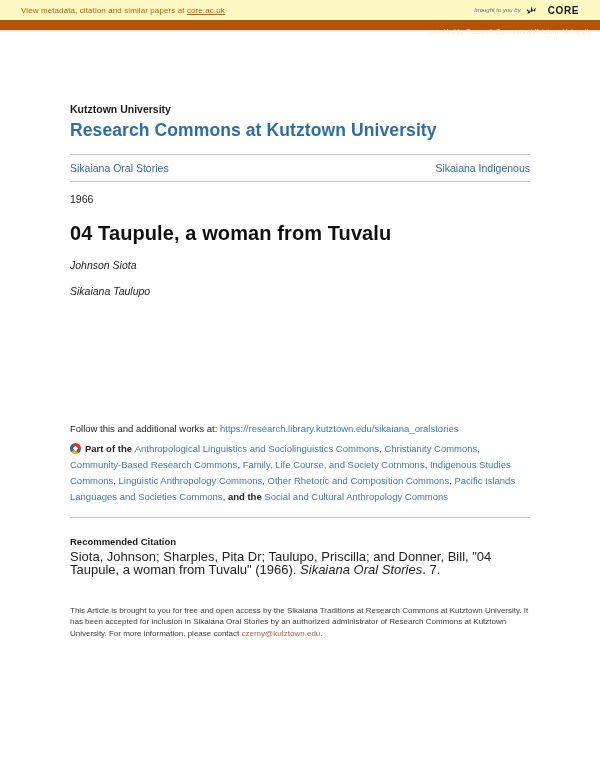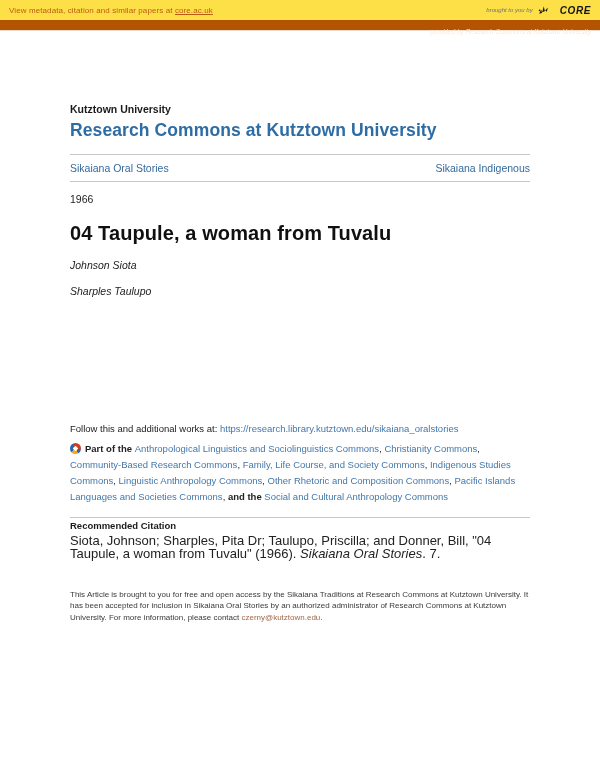--- a/index.html
+++ b/index.html
@@ -6,29 +6,29 @@
   html,body { background:#ffffff; }
   body {
     width:600px; height:776px; overflow:hidden; position:relative;
     font-family:"Liberation Sans","DejaVu Sans",sans-serif;
     color:#1d1d1d;
     -webkit-font-smoothing:antialiased;
   }
 
   
   .topbar {
-    height:20px; background:#fde047;
+    height:20px; background:#fef9c3;
     display:flex; justify-content:space-between; align-items:center;
-    padding:0 9px;
+    padding:0 21px;
   }
   .topbar-left { font-size:8px; color:#bf5a13; letter-spacing:.1px; }
   .topbar-left a { color:#bf5a13; text-decoration:underline; cursor:pointer; }
   .topbar-right { display:flex; align-items:center; gap:5px; }
   .brought { font-size:6px; font-style:italic; color:#6e6e6e; }
-  .core-logo { display:flex; align-items:center; gap:12px; cursor:pointer;font-style:italic; }
+  .core-logo { display:flex; align-items:center; gap:12px; cursor:pointer; }
   .core-word { font-size:10px; font-weight:bold; color:#151515; letter-spacing:.6px; }
 
   
   .provided-bar {
     height:11px; background:#b25401; text-align:right; padding-right:9px;
     border-bottom:1px solid #ead9cc;
   }
   .provided-bar span {
     font-size:6.5px; font-style:italic; color:#f7e8dc; line-height:11px;
   }
@@ -64,21 +64,21 @@
   .network-icon {
     display:inline-block; width:11px; height:11px; border-radius:50%;
     vertical-align:-2px; margin-right:4px;
     background:
       radial-gradient(circle at 50% 50%, #ffffff 0 2.1px, rgba(255,255,255,0) 2.3px),
       conic-gradient(#d03a22 0 95deg, #2a66b0 95deg 150deg, #f0a71f 150deg 230deg, #2a66b0 230deg 325deg, #d03a22 325deg 360deg);
   }
   .part-of .bold { font-weight:700; }
   .part-of a.inline-link { color:#4377ab; text-decoration:none; cursor:pointer; }
 
-  .citation-heading { margin-top:2px; font-size:9.5px; font-weight:700; color:#1a1a1a; }
+  .citation-heading { margin-top:18px; font-size:9.5px; font-weight:700; color:#1a1a1a; }
   .citation-text { margin-top:3px; font-size:13px; line-height:13px; color:#222; }
   .citation-text .italic { font-style:italic; }
   .citation-url { font-size:9px; line-height:13px; }
   .citation-url a { color:#4377ab; text-decoration:none; cursor:pointer; }
 
   .footer-note { margin-top:29px; font-size:8px; line-height:11.5px; color:#3a3a3a; }
   .footer-note a.email-link { color:#a2674a; text-decoration:none; cursor:pointer; }
 </style>
 </head>
 <body>
@@ -120,21 +120,21 @@
   </div>
 
   <hr class="rule rule-2">
 
   <div class="year">1966</div>
 
   <h1 class="doc-title">04 Taupule, a woman from Tuvalu</h1>
 
   <div class="authors">
     <p>Johnson Siota</p>
-    <p>Sharples Taulupo</p>
+    <p>Sikaiana Taulupo</p>
   </div>
 
   <div class="follow-line">
     <span>Follow this and additional works at: </span><a>https://research.library.kutztown.edu/sikaiana_oralstories</a>
   </div>
 
   <p class="part-of">
     <span class="network-icon"></span><span><span class="bold">Part of the </span><a class="inline-link">Anthropological Linguistics and Sociolinguistics Commons</a><span>, </span><a class="inline-link">Christianity Commons</a><span>, </span><a class="inline-link">Community-Based Research Commons</a><span>, </span><a class="inline-link">Family, Life Course, and Society Commons</a><span>, </span><a class="inline-link">Indigenous Studies Commons</a><span>, </span><a class="inline-link">Linguistic Anthropology Commons</a><span>, </span><a class="inline-link">Other Rhetoric and Composition Commons</a><span>, </span><a class="inline-link">Pacific Islands Languages and Societies Commons</a><span>, </span><span class="bold">and the </span><a class="inline-link">Social and Cultural Anthropology Commons</a></span>
   </p>
 

